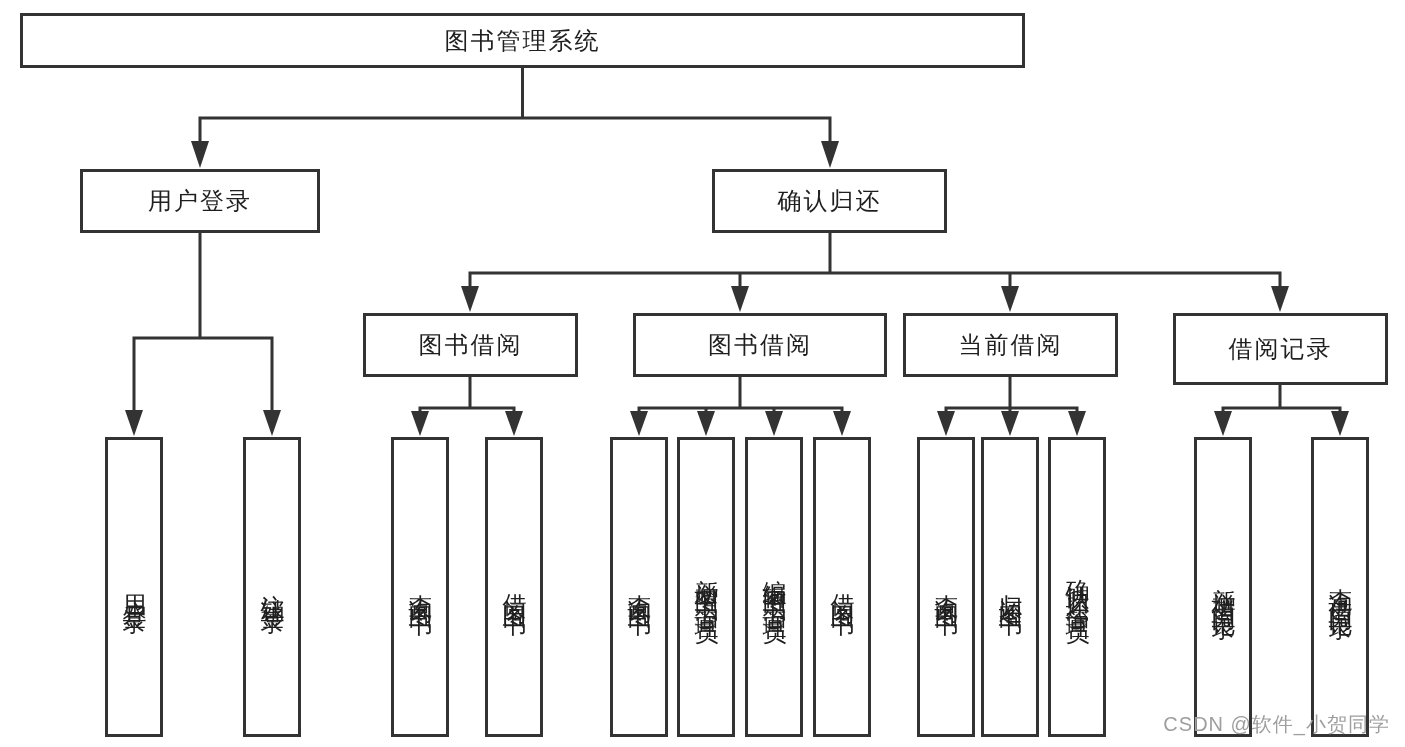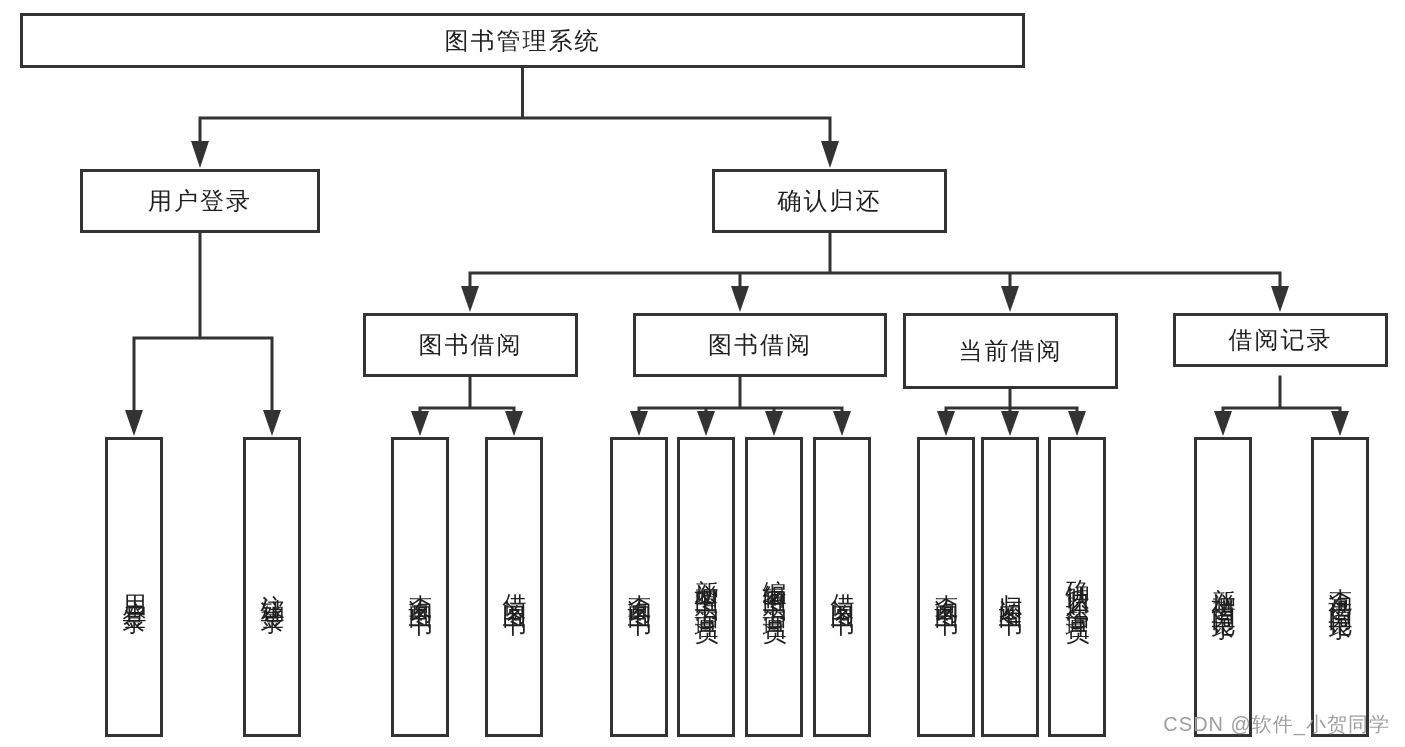--- a/index.html
+++ b/index.html
@@ -81,22 +81,22 @@
     </g>
   </svg>
 
   <div class="node" style="left:20px; top:13px; width:1005px; height:55px;">图书管理系统</div>
 
   <div class="node" style="left:80px; top:169px; width:240px; height:64px;">用户登录</div>
   <div class="node" style="left:712px; top:169px; width:235px; height:64px;">确认归还</div>
 
   <div class="node" style="left:363px; top:313px; width:215px; height:64px;">图书借阅</div>
   <div class="node" style="left:633px; top:313px; width:254px; height:64px;">图书借阅</div>
-  <div class="node" style="left:903px; top:313px; width:215px; height:76px;">当前借阅</div>
-  <div class="node" style="left:1173px; top:313px; width:215px; height:54px;">借阅记录</div>
+  <div class="node" style="left:903px; top:313px; width:215px; height:64px;">当前借阅</div>
+  <div class="node" style="left:1173px; top:313px; width:215px; height:72px;">借阅记录</div>
 
   <div class="node leaf" style="left:105px; top:437px; width:58px; height:300px;">
     <span>用户登录</span>
   </div>
   <div class="node leaf" style="left:243px; top:437px; width:58px; height:300px;">
     <span>注销登录</span>
   </div>
 
   <div class="node leaf" style="left:391px; top:437px; width:58px; height:300px;">
     <span>查询图书</span>

